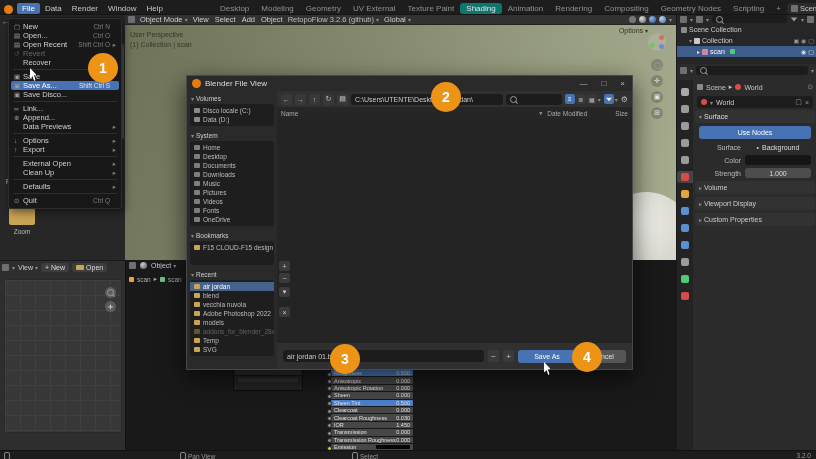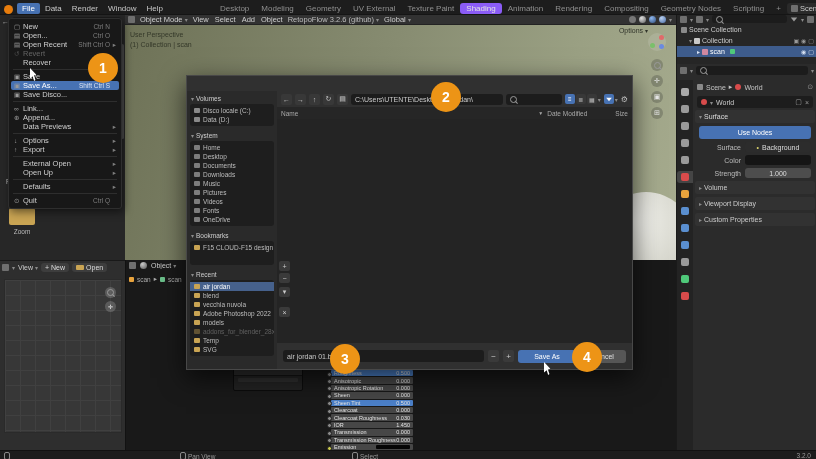--- a/index.html
+++ b/index.html
@@ -7,21 +7,21 @@
        font-family:"Liberation Sans",sans-serif;color:#ccc;-webkit-font-smoothing:antialiased}
   .abs{position:absolute}
   
   .topbar{left:0;top:0;width:816px;height:14px;background:#1d1d1d;display:flex;align-items:flex-end;
           font-size:8px;border-bottom:1px solid #151515;z-index:10}
   .blogo{width:9px;height:9px;border-radius:50%;background:#e87d0d;margin:0 4px 0 4px;flex:0 0 auto}
   .menu-item{padding:1px 5px;border-radius:2px;color:#c8c8c8;white-space:nowrap}
   .menu-item.active{background:#4772b3;color:#fff}
   .ws-wrap{display:flex;margin-left:46px}
   .ws-tab{padding:1px 6px;color:#909090;white-space:nowrap}
-  .ws-tab.active{background:#8b5cf6;color:#e2e2e2;border-radius:3px}
+  .ws-tab.active{background:#0f766e;color:#e2e2e2;border-radius:3px}
   .tb-right{margin-left:auto;display:flex;align-items:center;gap:3px;padding-right:4px}
   .pill{background:#2a2a2a;border-radius:3px;padding:1px 4px;display:flex;align-items:center;gap:2px;font-size:7.5px}
   .mini-ic{display:inline-block;width:7px;height:7px;background:#6f6f6f;border-radius:1px}
   .chev{color:#8a8a8a;font-size:6px}
   
   .vp-header{left:125px;top:14px;width:551px;height:11px;background:#323232;display:flex;align-items:center;
              gap:5px;font-size:7.5px;color:#d0d0d0;border-bottom:1px solid #232323;padding-left:3px;box-sizing:border-box}
   .vph-menu{color:#cfcfcf;white-space:nowrap}
   .sphere{width:7px;height:7px;border-radius:50%;display:inline-block}
   
@@ -646,41 +646,50 @@
 
     <div class="fm-row">
       <span class="mi"></span>
       <span class="ml">External Open</span>
       <span class="ms"></span>
       <span class="ms" style="width:6px;text-align:right">▸</span>
     </div>
 
     <div class="fm-row sep-after">
       <span class="mi"></span>
-      <span class="ml">Open Up</span>
+      <span class="ml">Clean Up</span>
       <span class="ms"></span>
       <span class="ms" style="width:6px;text-align:right">▸</span>
     </div>
 
     <div class="fm-row sep-after">
       <span class="mi"></span>
       <span class="ml">Defaults</span>
       <span class="ms"></span>
       <span class="ms" style="width:6px;text-align:right">▸</span>
     </div>
 
     <div class="fm-row">
       <span class="mi">⊙</span>
       <span class="ml">Quit</span>
       <span class="ms">Ctrl Q</span>
       <span class="ms hide" style="width:6px;text-align:right"></span>
     </div>
   </div>
 
 <div class="abs dialog">
+  <div class="dtitle">
+    <span class="blogo" style="margin:0"></span>
+    <span>Blender File View</span>
+    <span class="winbtns">
+      <span>—</span>
+      <span>□</span>
+      <span>×</span>
+    </span>
+  </div>
 
   <div class="dside">
     <div class="dsec-h">
         <span class="chev">▾</span>
         <span>Volumes</span>
       </div>
     <div class="dsec-box">
 
     <div class="dsb-item">
           <span class="ic8" style="width:6px;height:5px"></span>

